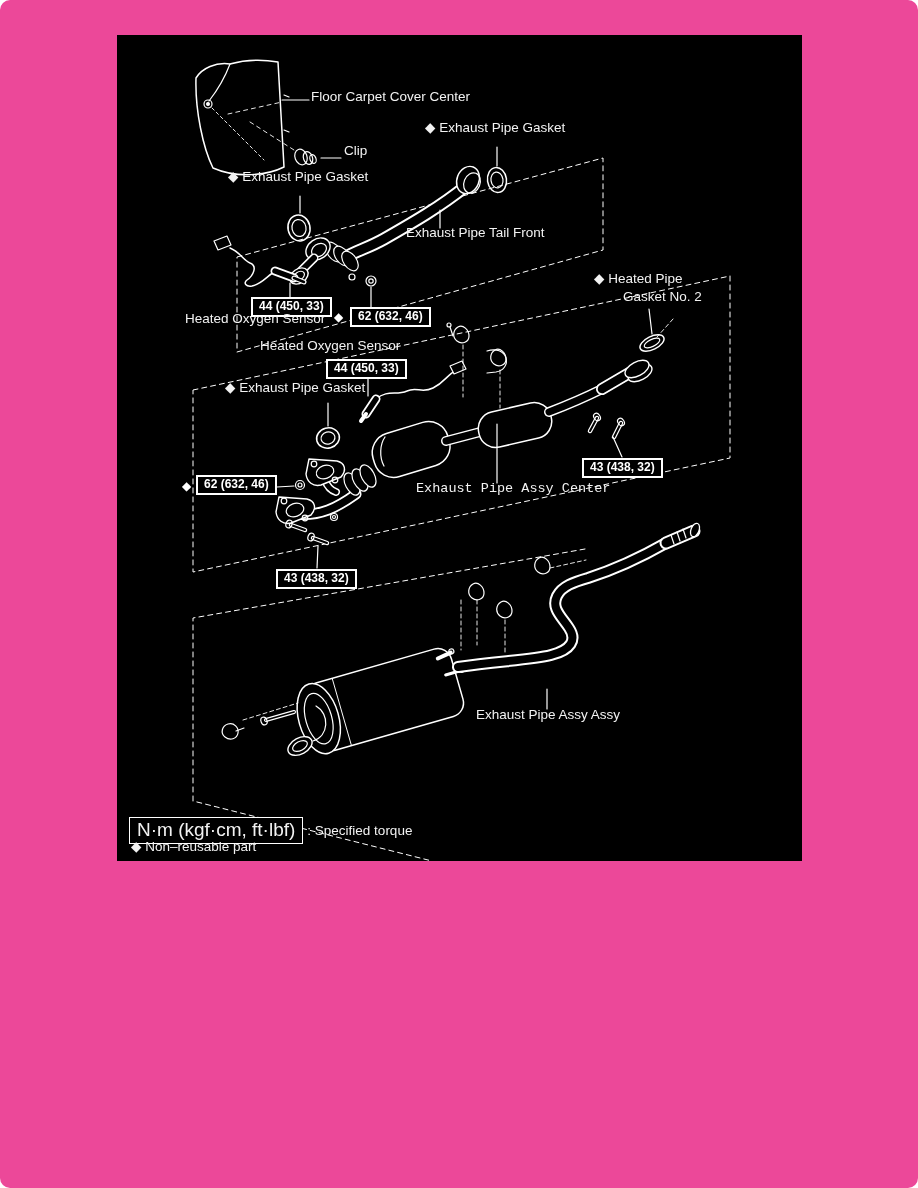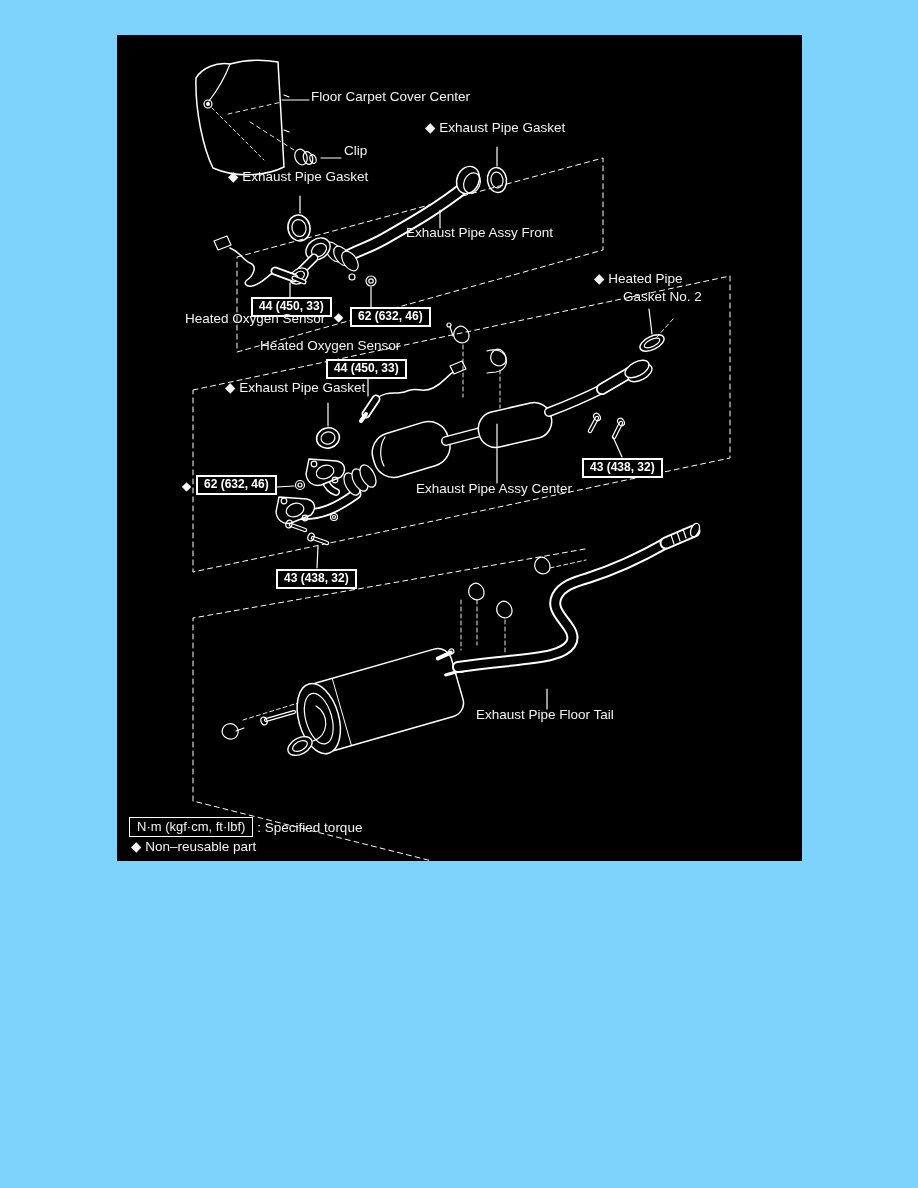--- a/index.html
+++ b/index.html
@@ -1,26 +1,26 @@
 <!DOCTYPE html>
 <html><head>
 <meta charset="utf-8">
 <style>
   html,body{margin:0;padding:0;background:#ffffff;}
-  .page{position:relative;width:918px;height:1188px;background:#7dd3fc;overflow:hidden;
-        font-family:"Liberation Sans", sans-serif;}
+  .page{position:relative;width:918px;height:1188px;background:#ec4899;overflow:hidden;
+        font-family:"Liberation Sans", sans-serif;border-radius:10px;}
   .diagram{position:absolute;left:117px;top:35px;width:685px;height:826px;background:#000;}
   .diagram svg{position:absolute;left:0;top:0;}
   .lbl{position:absolute;color:#f2f2f2;font-size:13.5px;line-height:15px;white-space:nowrap;}
   .tbox{position:absolute;color:#fff;font-size:12px;font-weight:bold;line-height:13px;
         border:2px solid #fff;background:#000;padding:1px 6px 2px 6px;white-space:nowrap;}
   .dia{position:absolute;color:#fff;font-size:12px;line-height:12px;}
   .legend-row{position:absolute;display:flex;align-items:center;gap:4px;color:#f2f2f2;font-size:13.5px;}
   .legend-box{border:1.5px solid #fff;padding:1px 7px 2px 7px;background:#000;color:#f2f2f2;
-        font-size:13px;white-space:nowrap;}
+        font-size:19px;white-space:nowrap;}
 </style>
 </head>
 <body>
 
 <div class="page">
   <div class="diagram">
 
     <svg width="685" height="826" viewBox="117 35 685 826">
       <g fill="none" stroke="#ffffff" stroke-width="1.2" stroke-linecap="round" stroke-linejoin="round">
 
@@ -214,41 +214,41 @@
           <path d="M477,600 L477,645 M505,620 L505,653 M461,600 L461,650" stroke-dasharray="4 3" stroke-width="0.9"></path>
           <path d="M550,568 L586,560" stroke-dasharray="4 3" stroke-width="0.9"></path>
         </g>
       </g>
     </svg>
 
     <span class="lbl" style="left:194px;top:54px;">Floor Carpet Cover Center</span>
     <span class="lbl" style="left:227px;top:108px;">Clip</span>
     <span class="lbl" style="left:308px;top:85px;">◆ Exhaust Pipe Gasket</span>
     <span class="lbl" style="left:111px;top:134px;">◆ Exhaust Pipe Gasket</span>
-    <span class="lbl" style="left:289px;top:190px;">Exhaust Pipe Assy Front</span>
+    <span class="lbl" style="left:289px;top:190px;">Exhaust Pipe Tail Front</span>
 
     <span class="tbox" style="left:134px;top:262px;">44 (450, 33)</span>
     <span class="lbl" style="left:68px;top:276px;">Heated Oxygen Sensor</span>
     <span class="dia" style="left:217px;top:276px;">◆</span>
     <span class="tbox" style="left:233px;top:272px;">62 (632, 46)</span>
 
     <span class="lbl" style="left:143px;top:303px;">Heated Oxygen Sensor</span>
     <span class="tbox" style="left:209px;top:324px;">44 (450, 33)</span>
     <span class="lbl" style="left:108px;top:345px;">◆ Exhaust Pipe Gasket</span>
 
     <span class="lbl" style="left:477px;top:236px;">◆ Heated Pipe</span>
     <span class="lbl" style="left:506px;top:254px;">Gasket No. 2</span>
     <span class="tbox" style="left:465px;top:423px;">43 (438, 32)</span>
 
     <span class="dia" style="left:65px;top:445px;">◆</span>
     <span class="tbox" style="left:79px;top:440px;">62 (632, 46)</span>
-    <span class="lbl" style="left:299px;top:446px;">Exhaust Pipe Assy Center</span>
+    <span class="lbl" style="left:299px;top:446px;font-family:Liberation Mono, monospace;">Exhaust Pipe Assy Center</span>
 
     <span class="tbox" style="left:159px;top:534px;">43 (438, 32)</span>
-    <span class="lbl" style="left:359px;top:672px;">Exhaust Pipe Floor Tail</span>
+    <span class="lbl" style="left:359px;top:672px;">Exhaust Pipe Assy Assy</span>
 
     <div class="legend-row" style="left:12px;top:782px;">
       <span class="legend-box">N·m (kgf·cm, ft·lbf)</span>
       <span>: Specified torque</span>
     </div>
     <span class="lbl" style="left:14px;top:804px;">◆ Non–reusable part</span>
   </div>
 </div>
 
 </body></html>

